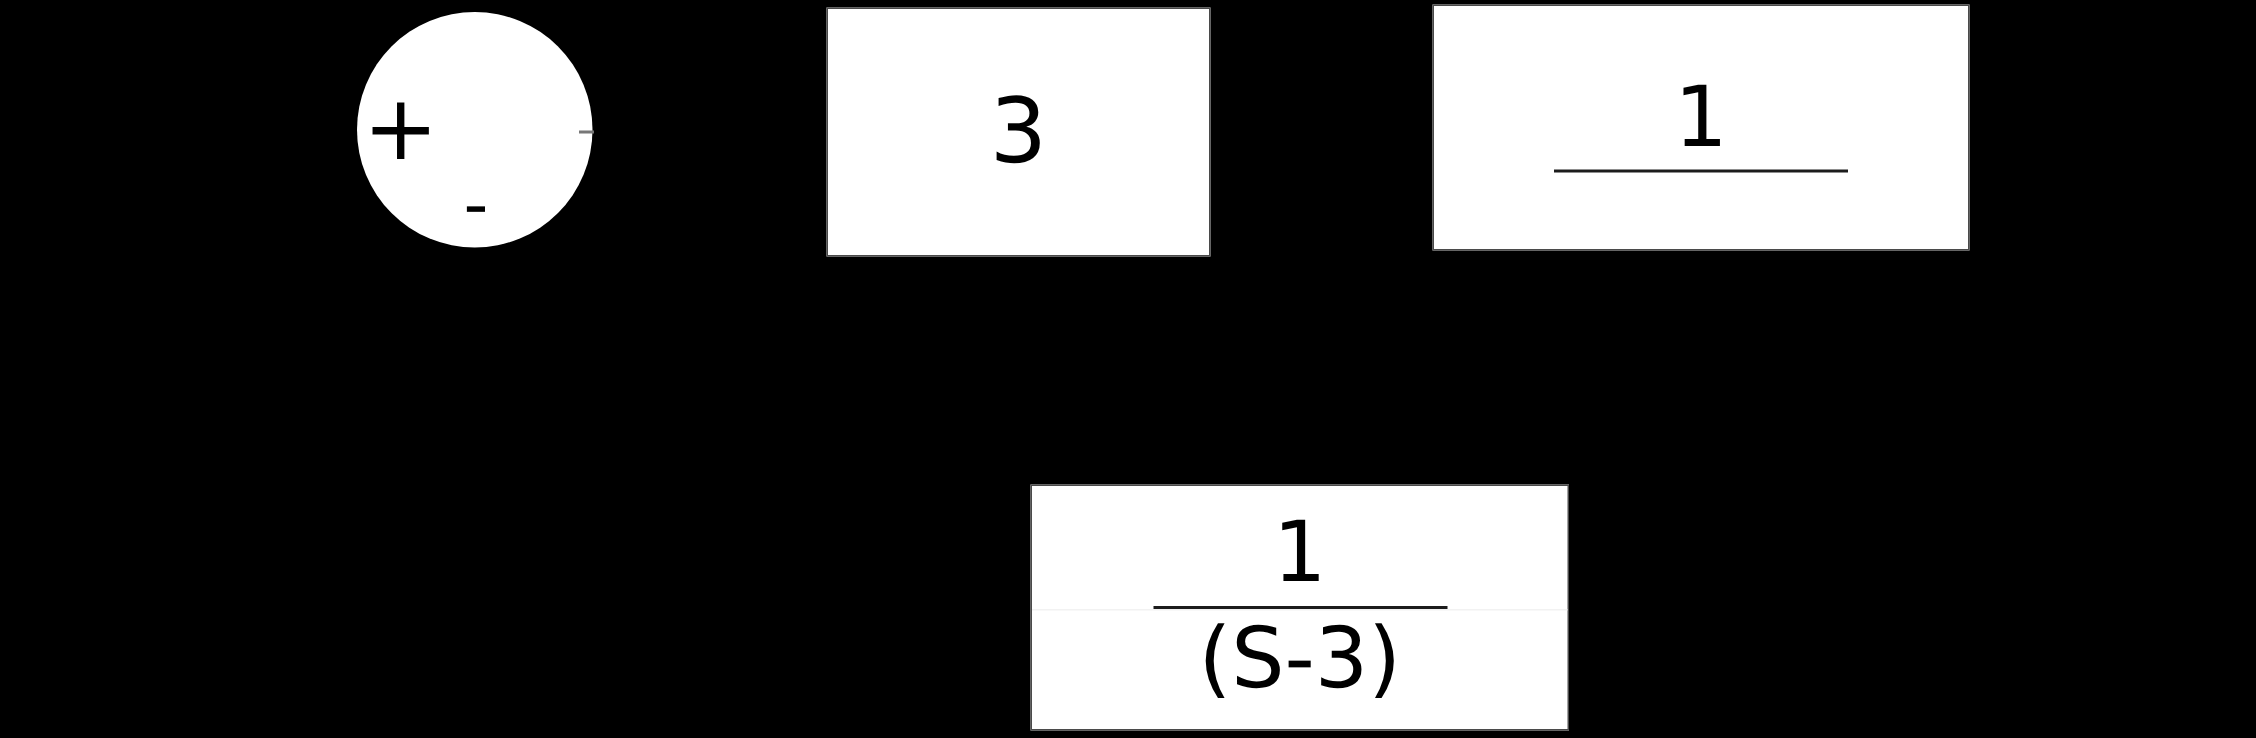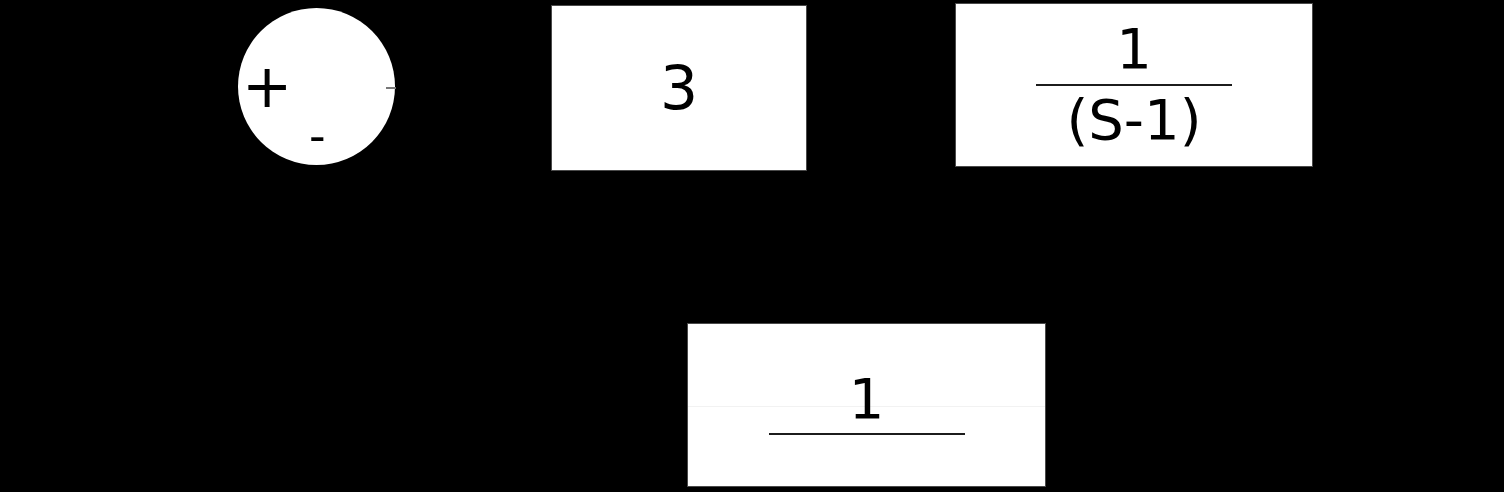--- a/index.html
+++ b/index.html
@@ -122,22 +122,22 @@
 
   <div class="connector-tick"></div>
 
   <div class="block gain-block">
     <span class="gain-label">3</span>
   </div>
 
   <div class="block forward-block">
     <span class="frac-num">1</span>
     <span class="frac-bar"></span>
-    <span class="frac-den">(S-1)</span>
   </div>
 
   <div class="block feedback-block">
     <div class="block-seam"></div>
     <span class="frac-num">1</span>
     <span class="frac-bar"></span>
+    <span class="frac-den">(S-3)</span>
   </div>
 
 </div>
 
 </body></html>

